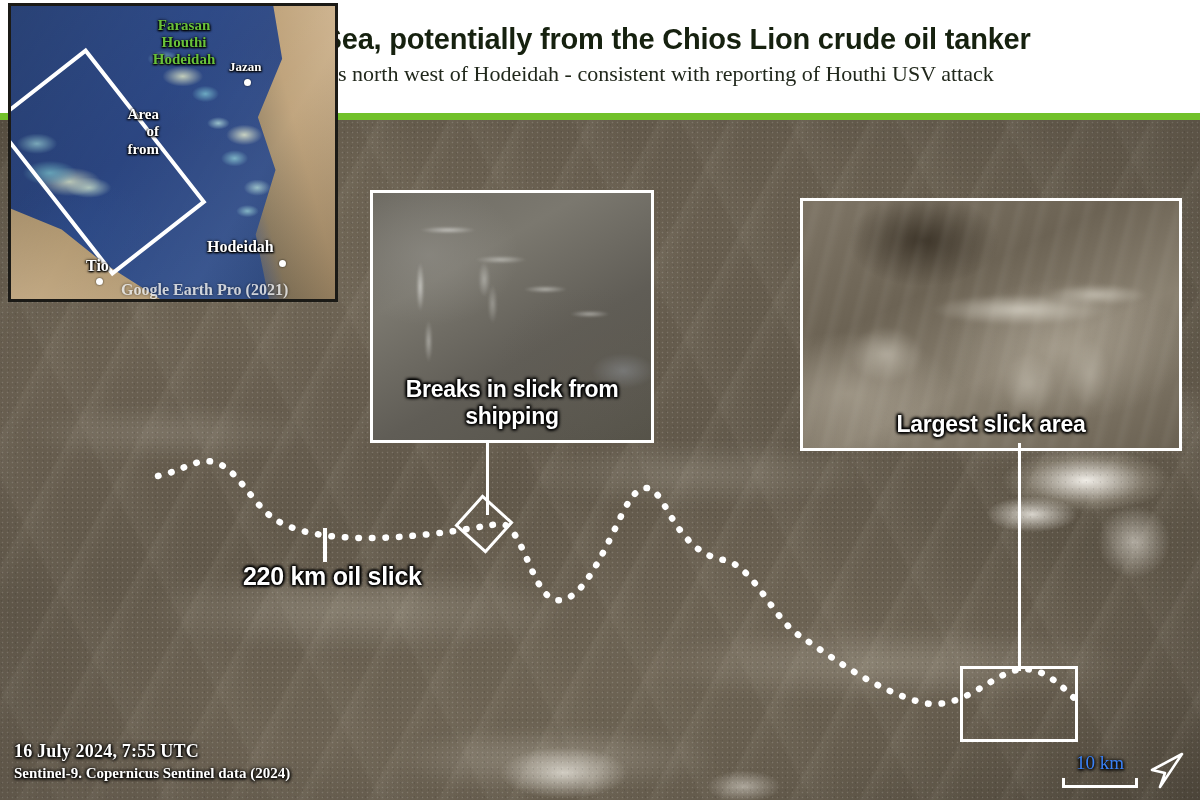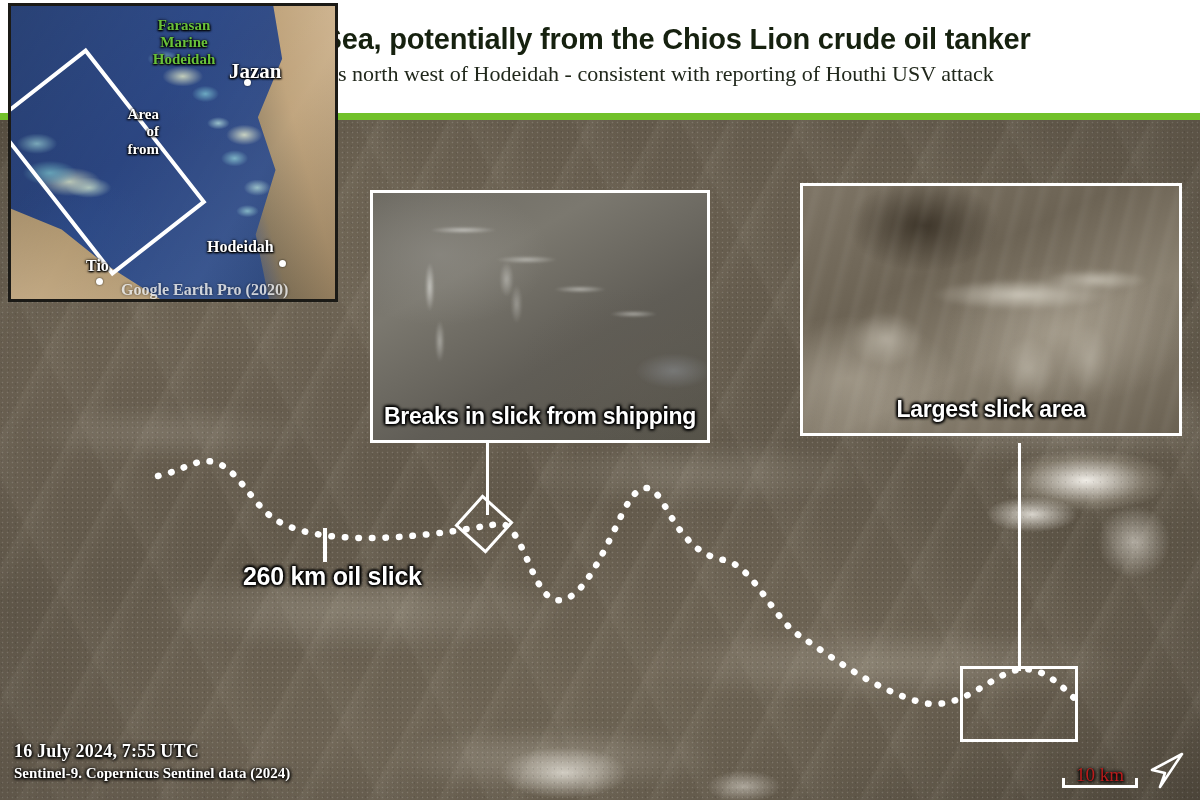--- a/index.html
+++ b/index.html
@@ -115,21 +115,21 @@
   #locator .shade { position:absolute; inset:0;
       background:linear-gradient(120deg, rgba(0,0,0,.18), rgba(0,0,0,0) 40%,
                  rgba(255,255,255,.06) 70%, rgba(0,0,0,.2)); }
   #spill-box { position:absolute; left:28px; top:58px; width:120px; height:196px;
       border:4px solid #ffffff; transform:rotate(-38deg); transform-origin:50% 50%; }
   .loc-label { position:absolute; color:#fff; font-weight:bold;
       font-family:"Liberation Serif", serif;
       text-shadow:0 0 3px #000,1px 1px 2px #000,-1px 1px 2px #000; }
   #lbl-farasan { left:118px; top:11px; width:110px; text-align:center;
       color:#69c23a; font-size:15px; line-height:1.12; }
-  #lbl-jazan { left:218px; top:53px; font-size:21px; }
+  #lbl-jazan { left:218px; top:53px; font-size:13px; }
   #lbl-hodeidah { left:196px; top:232px; font-size:16px; }
   #lbl-tio { left:75px; top:251px; font-size:16px;font-family:Liberation Serif, serif; }
   #lbl-area { left:86px; top:100px; width:62px; text-align:right;
       font-size:15px; line-height:1.15; }
   #lbl-ge { left:110px; top:275px; font-size:16px; color:#e9e9e9;
       opacity:.85; text-shadow:0 0 3px rgba(0,0,0,.7); }
   .loc-dot { position:absolute; width:7px; height:7px; border-radius:50%;
       background:#fff; box-shadow:0 0 2px rgba(0,0,0,.8); }
   #dot-jazan { left:233px; top:73px; }
   #dot-hodeidah { left:268px; top:254px; }
@@ -137,41 +137,41 @@
 
   
   .panel { position:absolute; border:3px solid #ffffff; overflow:hidden; }
   .panel .pimg { position:absolute; inset:0; }
   .panel .plabel { position:absolute; left:0; right:0; bottom:10px;
       text-align:center; color:#fff; font-weight:bold; font-size:23px;
       font-family:"Liberation Sans", sans-serif; letter-spacing:-0.3px;
       text-shadow:0 0 4px #000, 1px 1px 3px #000, -1px 1px 3px #000,
                   1px -1px 3px #000, -1px -1px 3px #000; }
 
-  #panel-breaks { left:370px; top:190px; width:340px; height:253px; }
+  #panel-breaks { left:370px; top:190px; width:284px; height:253px; }
   #panel-breaks .pimg {
       background:
         radial-gradient(ellipse 45% 40% at 20% 25%, rgba(150,148,142,.5), rgba(0,0,0,0) 72%),
         radial-gradient(ellipse 50% 45% at 80% 70%, rgba(96,92,84,.55), rgba(0,0,0,0) 72%),
         linear-gradient(150deg,#6e6b63 0%,#7b786f 30%,#605d56 62%,#565349 100%); }
   #panel-breaks .filaments {
       position:absolute; inset:0;
       background:
         radial-gradient(ellipse 2% 14% at 17% 38%, rgba(222,222,218,.75), rgba(0,0,0,0) 72%),
         radial-gradient(ellipse 14% 2% at 27% 15%, rgba(222,222,218,.7), rgba(0,0,0,0) 72%),
         radial-gradient(ellipse 13% 2.2% at 46% 27%, rgba(220,220,215,.6), rgba(0,0,0,0) 72%),
         radial-gradient(ellipse 11% 2% at 62% 39%, rgba(220,220,215,.62), rgba(0,0,0,0) 72%),
         radial-gradient(ellipse 10% 2% at 78% 49%, rgba(218,218,213,.58), rgba(0,0,0,0) 72%),
         radial-gradient(ellipse 3% 10% at 40% 35%, rgba(216,216,211,.5), rgba(0,0,0,0) 72%),
         radial-gradient(ellipse 2.5% 11% at 43% 45%, rgba(214,214,209,.42), rgba(0,0,0,0) 72%),
         radial-gradient(ellipse 2% 12% at 20% 60%, rgba(216,216,211,.55), rgba(0,0,0,0) 72%),
         radial-gradient(ellipse 16% 10% at 90% 72%, rgba(170,178,190,.35), rgba(0,0,0,0) 72%);
       filter:blur(1.2px); }
 
-  #panel-largest { left:800px; top:183px; width:382px; height:253px; }
+  #panel-largest { left:800px; top:198px; width:382px; height:253px; }
   #panel-largest .pimg {
       background:
         radial-gradient(ellipse 28% 26% at 32% 16%, rgba(52,44,33,.85), rgba(0,0,0,0) 72%),
         radial-gradient(ellipse 45% 40% at 70% 60%, rgba(188,180,164,.5), rgba(0,0,0,0) 72%),
         radial-gradient(ellipse 40% 35% at 12% 78%, rgba(196,188,172,.45), rgba(0,0,0,0) 72%),
         linear-gradient(155deg,#7d7465 0%,#6c6354 35%,#8a8171 62%,#6a6152 100%); }
   #panel-largest .filaments {
       position:absolute; inset:0;
       background:
         radial-gradient(ellipse 34% 9% at 58% 44%, rgba(226,222,210,.72), rgba(0,0,0,0) 70%),
@@ -208,22 +208,22 @@
   
   #credit { position:absolute; left:14px; bottom:18px; color:#fff;
       font-family:"Liberation Serif", serif; }
   #credit-date { font-size:18px; font-weight:bold; letter-spacing:0.2px;
       text-shadow:0 0 4px #000,1px 1px 3px #000,-1px 1px 3px #000; }
   #credit-src { font-size:15px; font-weight:bold; margin-top:3px;
       text-shadow:0 0 4px #000,1px 1px 3px #000,-1px 1px 3px #000; }
 
   
   #scalebar { position:absolute; left:1060px; top:752px; width:80px; height:38px; }
-  #scale-label { position:absolute; left:0; top:12px; width:80px; text-align:center;
-      color:#b91c1c; font-size:19px; font-family:"Liberation Serif", serif;
+  #scale-label { position:absolute; left:0; top:0; width:80px; text-align:center;
+      color:#3b82f6; font-size:19px; font-family:"Liberation Serif", serif;
       font-weight:normal;
       text-shadow:0 0 4px #000,1px 1px 3px #000,-1px 1px 3px #000; }
   #scale-bracket { position:absolute; left:2px; top:26px; width:76px; height:10px;
       border:3px solid #fff; border-top:none; }
   #north-arrow { position:absolute; left:1148px; top:748px; width:40px; height:44px; }
 </style>
 </head>
 <body>
 
 <div id="page">
@@ -279,34 +279,34 @@
     <div class="sea"></div>
     <div class="reef"></div>
     <div class="land-e"></div>
     <div class="land-w"></div>
     <div class="shade"></div>
 
     <div id="spill-box"></div>
 
     <div class="loc-label" id="lbl-farasan">
       <div>Farasan</div>
-      <div>Marine</div>
+      <div>Houthi</div>
       <div>Hodeidah</div>
     </div>
 
     <div class="loc-label" id="lbl-area">
       <div>Area</div>
       <div>of</div>
       <div>from</div>
     </div>
 
     <div class="loc-label" id="lbl-jazan">Jazan</div>
     <div class="loc-label" id="lbl-hodeidah">Hodeidah</div>
     <div class="loc-label" id="lbl-tio">Tio</div>
-    <div class="loc-label" id="lbl-ge">Google Earth Pro (2020)</div>
+    <div class="loc-label" id="lbl-ge">Google Earth Pro (2021)</div>
 
     <div class="loc-dot" id="dot-jazan"></div>
     <div class="loc-dot" id="dot-hodeidah"></div>
     <div class="loc-dot" id="dot-tio"></div>
   </div>
 
   <div class="panel" id="panel-breaks">
     <div class="pimg"></div>
     <div class="filaments"></div>
     <div class="plabel">Breaks in slick from shipping</div>
@@ -316,21 +316,21 @@
 
   <div class="panel" id="panel-largest">
     <div class="pimg"></div>
     <div class="filaments"></div>
     <div class="plabel">Largest slick area</div>
   </div>
   <div class="leader" id="leader-largest"></div>
   <div id="marker-rect"></div>
 
   <div id="leader-220"></div>
-  <div id="lbl-220">260 km oil slick</div>
+  <div id="lbl-220">220 km oil slick</div>
 
   <div id="credit">
     <div id="credit-date">16 July 2024, 7:55 UTC</div>
     <div id="credit-src">Sentinel-9. Copernicus Sentinel data (2024)</div>
   </div>
 
   <div id="scalebar">
     <div id="scale-label">10 km</div>
     <div id="scale-bracket"></div>
   </div>

